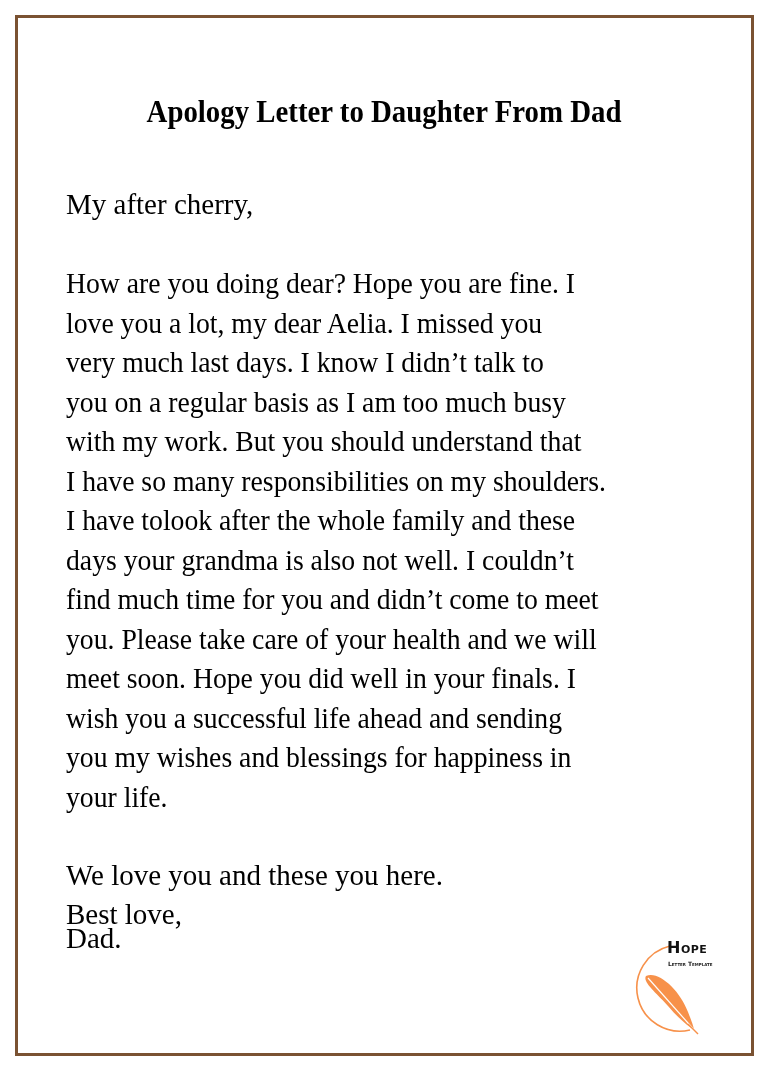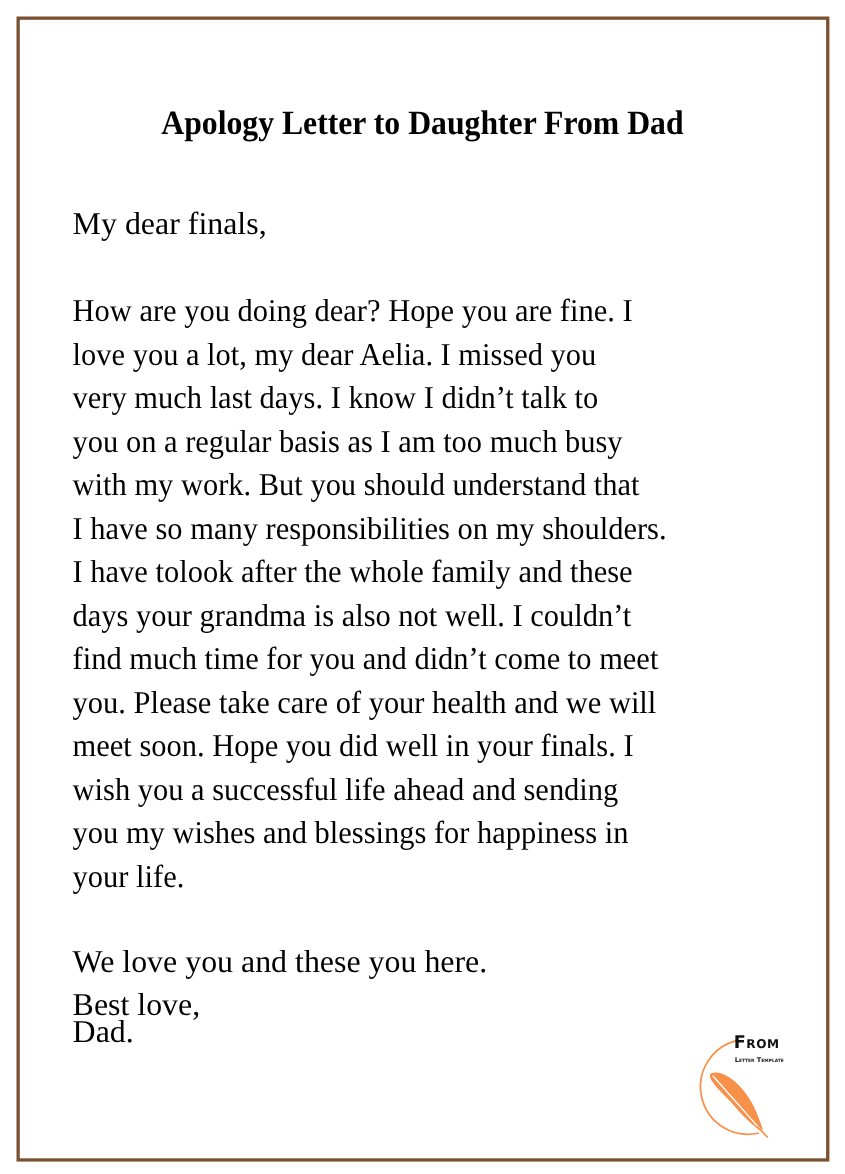--- a/index.html
+++ b/index.html
@@ -36,21 +36,21 @@
   }
 </style>
 </head>
 <body>
 
 <div class="frame"></div>
 
 <h1 class="title">Apology Letter to Daughter From Dad</h1>
 
 <div class="letter">
-  <div class="line" style="top:184px">My dear finals,</div>
+  <div class="line" style="top:184px">My after cherry,</div>
 
   <div class="line body-line" style="top:263px">How are you doing dear? Hope you are fine. I</div>
   <div class="line body-line" style="top:302.5px">love you a lot, my dear Aelia. I missed you</div>
   <div class="line body-line" style="top:342px">very much last days. I know I didn’t talk to</div>
   <div class="line body-line" style="top:381.5px">you on a regular basis as I am too much busy</div>
   <div class="line body-line" style="top:421px">with my work. But you should understand that</div>
   <div class="line body-line" style="top:460.5px">I have so many responsibilities on my shoulders.</div>
   <div class="line body-line" style="top:500px">I have tolook after the whole family and these</div>
   <div class="line body-line" style="top:539.5px">days your grandma is also not well. I couldn’t</div>
   <div class="line body-line" style="top:579px">find much time for you and didn’t come to meet</div>
@@ -65,15 +65,15 @@
   <div class="line" style="top:918px">Dad.</div>
 </div>
 
 <div class="logo">
   <svg width="120" height="110" viewBox="0 0 120 110">
     <path d="M52 14 A38 38 0 1 0 72 98" fill="none" stroke="#f7914a" stroke-width="1.6"></path>
     <path d="M28 44 C40 38 62 58 70 80 C74 90 76 96 76 98 C70 94 60 86 50 74 C40 62 24 50 28 44 Z" fill="#f7914a"></path>
     <path d="M30 46 L78 100" stroke="#ffffff" stroke-width="1.2"></path>
     <path d="M70 92 L80 102" stroke="#f7914a" stroke-width="1.4"></path>
   </svg>
-  <div class="logo-best">From</div>
+  <div class="logo-best">Hope</div>
   <div class="logo-sub">Letter Template</div>
 </div>
 
 </body></html>

